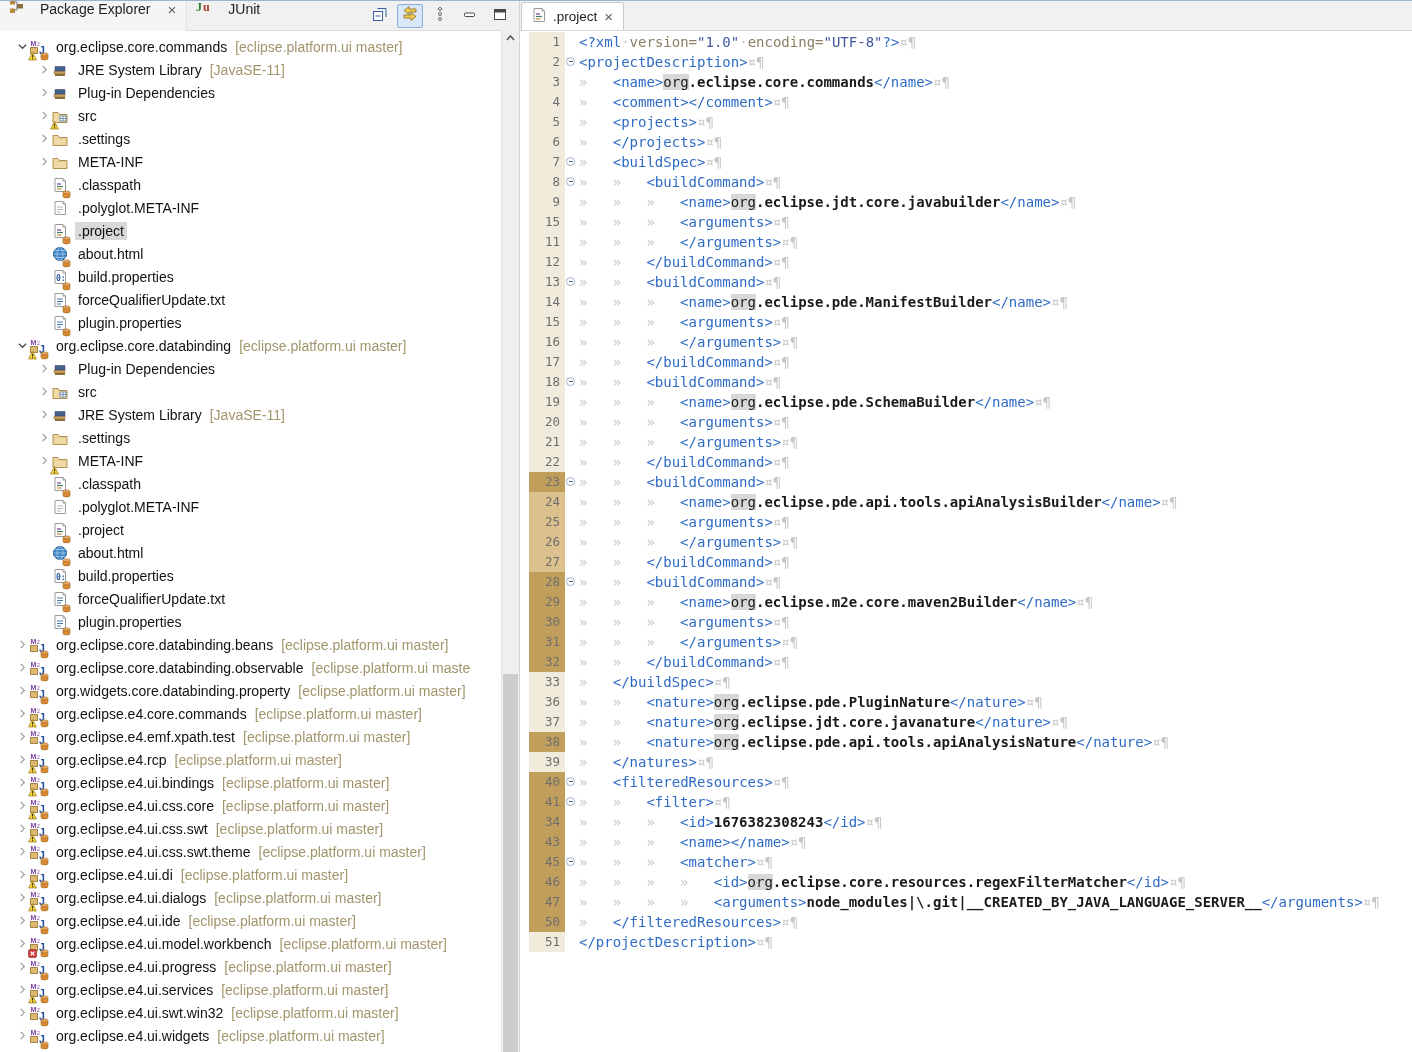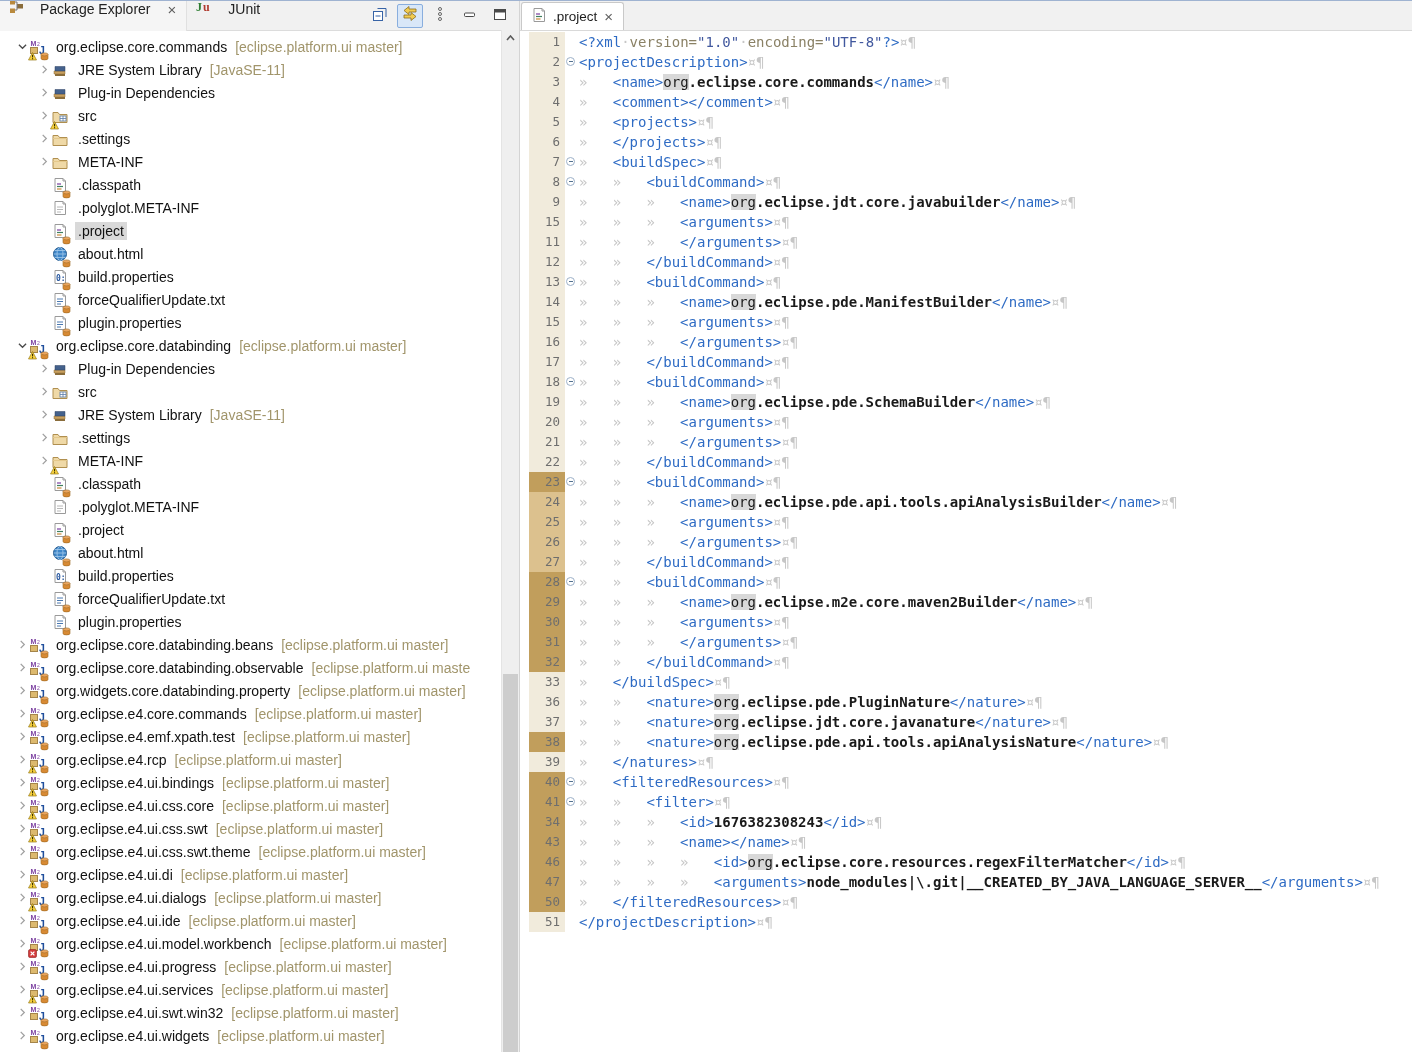--- a/index.html
+++ b/index.html
@@ -1023,20 +1023,21 @@
         <div class="cline"><span class="ann"></span><span class="num d2">32</span><span class="foldc"></span><span class="txt"><span class="tab-mark">»</span><span class="tab-mark">»</span><span class="sg-t">&lt;/buildCommand&gt;</span><span class="ws">¤¶</span></span></div>
         <div class="cline"><span class="ann"></span><span class="num">33</span><span class="foldc"></span><span class="txt"><span class="tab-mark">»</span><span class="sg-t">&lt;/buildSpec&gt;</span><span class="ws">¤¶</span></span></div>
         <div class="cline"><span class="ann"></span><span class="num">36</span><span class="foldc"></span><span class="txt"><span class="tab-mark">»</span><span class="tab-mark">»</span><span class="sg-t">&lt;nature&gt;</span><span class="sg-o">org</span><span class="sg-x">.eclipse.pde.PluginNature</span><span class="sg-t">&lt;/nature&gt;</span><span class="ws">¤¶</span></span></div>
         <div class="cline"><span class="ann"></span><span class="num">37</span><span class="foldc"></span><span class="txt"><span class="tab-mark">»</span><span class="tab-mark">»</span><span class="sg-t">&lt;nature&gt;</span><span class="sg-o">org</span><span class="sg-x">.eclipse.jdt.core.javanature</span><span class="sg-t">&lt;/nature&gt;</span><span class="ws">¤¶</span></span></div>
         <div class="cline"><span class="ann"></span><span class="num d2">38</span><span class="foldc"></span><span class="txt"><span class="tab-mark">»</span><span class="tab-mark">»</span><span class="sg-t">&lt;nature&gt;</span><span class="sg-o">org</span><span class="sg-x">.eclipse.pde.api.tools.apiAnalysisNature</span><span class="sg-t">&lt;/nature&gt;</span><span class="ws">¤¶</span></span></div>
         <div class="cline"><span class="ann"></span><span class="num">39</span><span class="foldc"></span><span class="txt"><span class="tab-mark">»</span><span class="sg-t">&lt;/natures&gt;</span><span class="ws">¤¶</span></span></div>
         <div class="cline"><span class="ann"></span><span class="num d2">40</span><span class="foldc"><span class="fmark"></span></span><span class="txt"><span class="tab-mark">»</span><span class="sg-t">&lt;filteredResources&gt;</span><span class="ws">¤¶</span></span></div>
         <div class="cline"><span class="ann"></span><span class="num d2">41</span><span class="foldc"><span class="fmark"></span></span><span class="txt"><span class="tab-mark">»</span><span class="tab-mark">»</span><span class="sg-t">&lt;filter&gt;</span><span class="ws">¤¶</span></span></div>
         <div class="cline"><span class="ann"></span><span class="num d2">34</span><span class="foldc"></span><span class="txt"><span class="tab-mark">»</span><span class="tab-mark">»</span><span class="tab-mark">»</span><span class="sg-t">&lt;id&gt;</span><span class="sg-x">1676382308243</span><span class="sg-t">&lt;/id&gt;</span><span class="ws">¤¶</span></span></div>
         <div class="cline"><span class="ann"></span><span class="num d2">43</span><span class="foldc"></span><span class="txt"><span class="tab-mark">»</span><span class="tab-mark">»</span><span class="tab-mark">»</span><span class="sg-t">&lt;name&gt;&lt;/name&gt;</span><span class="ws">¤¶</span></span></div>
+        <div class="cline"><span class="ann"></span><span class="num d2">45</span><span class="foldc"><span class="fmark"></span></span><span class="txt"><span class="tab-mark">»</span><span class="tab-mark">»</span><span class="tab-mark">»</span><span class="sg-t">&lt;matcher&gt;</span><span class="ws">¤¶</span></span></div>
         <div class="cline"><span class="ann"></span><span class="num d2">46</span><span class="foldc"></span><span class="txt"><span class="tab-mark">»</span><span class="tab-mark">»</span><span class="tab-mark">»</span><span class="tab-mark">»</span><span class="sg-t">&lt;id&gt;</span><span class="sg-o">org</span><span class="sg-x">.eclipse.core.resources.regexFilterMatcher</span><span class="sg-t">&lt;/id&gt;</span><span class="ws">¤¶</span></span></div>
         <div class="cline"><span class="ann"></span><span class="num d2">47</span><span class="foldc"></span><span class="txt"><span class="tab-mark">»</span><span class="tab-mark">»</span><span class="tab-mark">»</span><span class="tab-mark">»</span><span class="sg-t">&lt;arguments&gt;</span><span class="sg-x">node_modules|\.git|__CREATED_BY_JAVA_LANGUAGE_SERVER__</span><span class="sg-t">&lt;/arguments&gt;</span><span class="ws">¤¶</span></span></div>
         <div class="cline"><span class="ann"></span><span class="num d2">50</span><span class="foldc"></span><span class="txt"><span class="tab-mark">»</span><span class="sg-t">&lt;/filteredResources&gt;</span><span class="ws">¤¶</span></span></div>
         <div class="cline"><span class="ann"></span><span class="num">51</span><span class="foldc"></span><span class="txt"><span class="sg-t">&lt;/projectDescription&gt;</span><span class="ws">¤¶</span></span></div>
       </div>
   </div>
 
 </div>
 
 </body></html>

